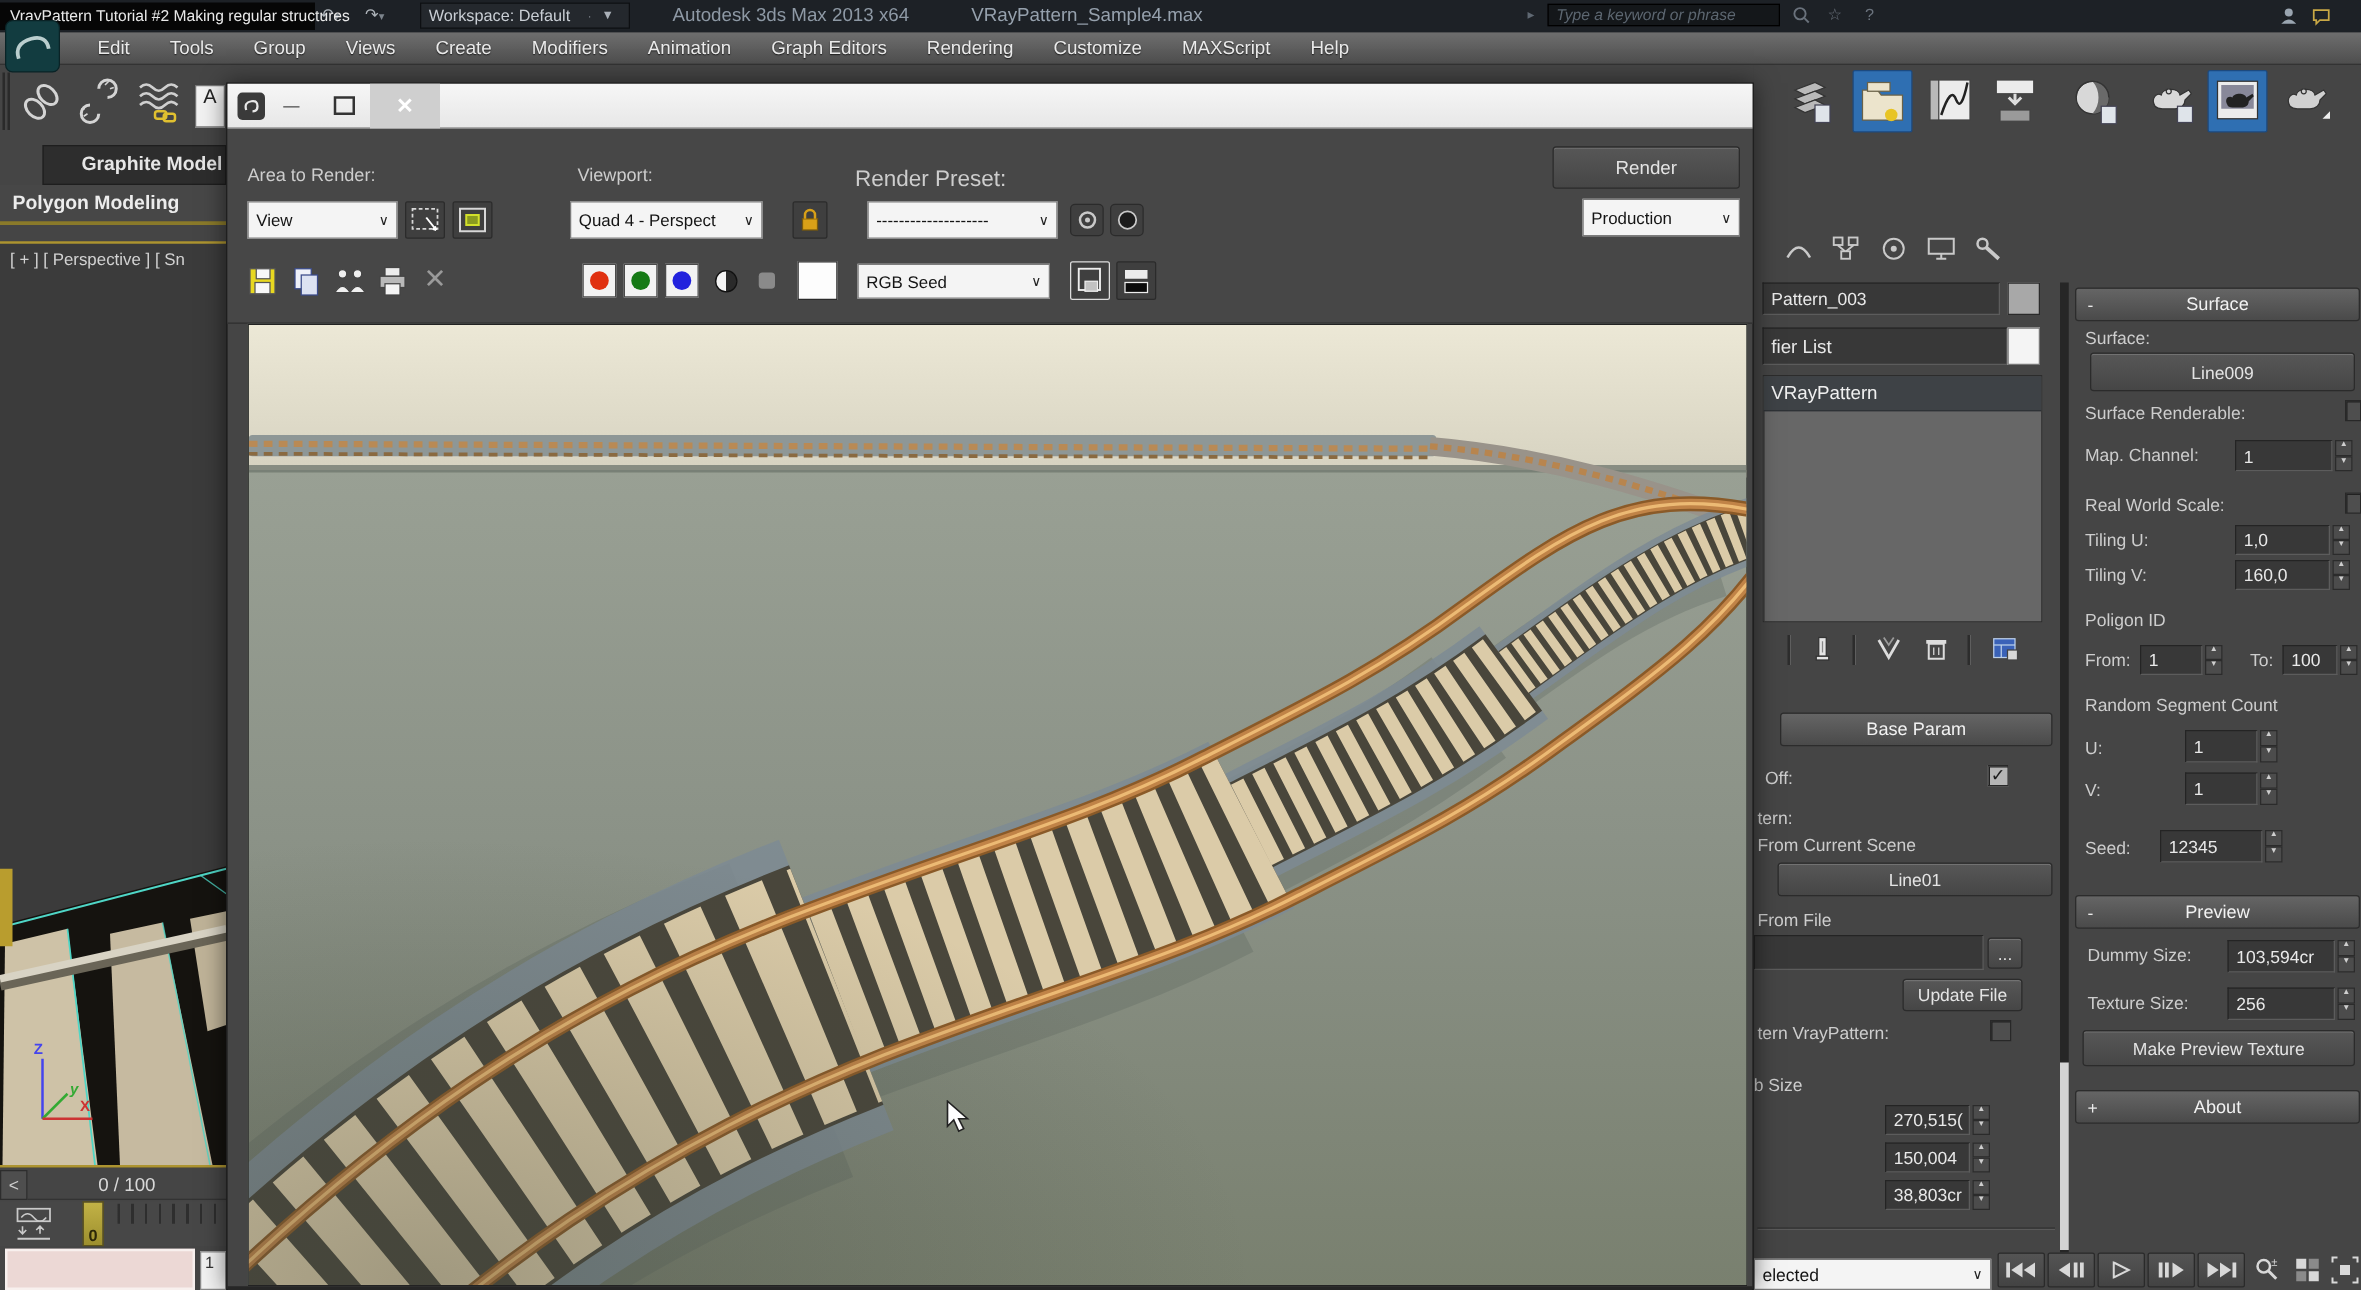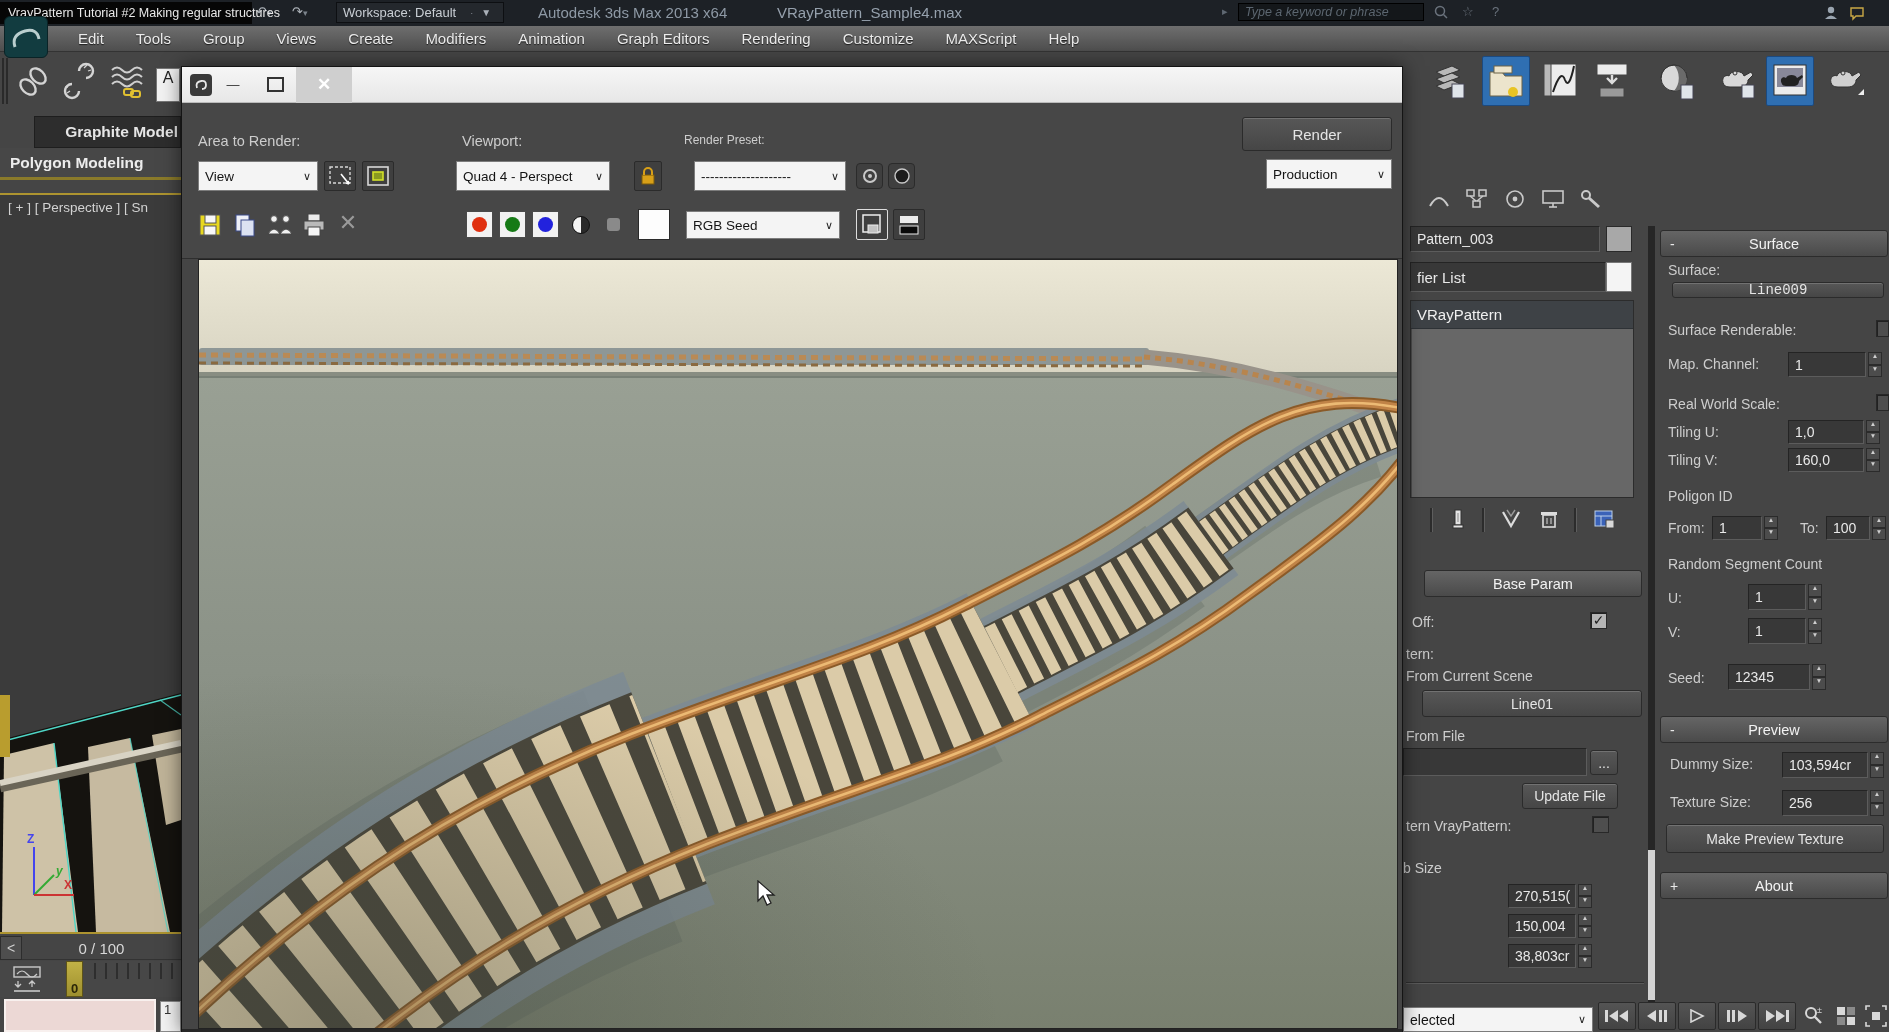--- a/index.html
+++ b/index.html
@@ -393,21 +393,21 @@
 
   <div class="abs" style="left:1648px;top:226px;width:7px;height:776px;background:#262626;">
     <div style="position:absolute;left:0;top:624px;width:7px;height:150px;background:#d4d4d4;"></div>
   </div>
 
   <div class="rollhead" style="left:1660px;top:230px;width:228px;height:27px;">
     <span class="tgl">-</span>
     <span>Surface</span>
   </div>
   <div class="lbl" style="left:1668px;top:262px;text-align:right;">Surface:</div>
-  <div class="btn3" style="left:1672px;top:282px;width:212px;height:16px;font-family:Liberation Mono, monospace;">
+  <div class="btn3" style="left:1672px;top:282px;width:212px;height:31px;">
     <span>Line009</span>
   </div>
   <div class="lbl" style="left:1668px;top:322px;">Surface Renderable:</div>
   <div class="chk" style="left:1876px;top:320px;width:13px;"></div>
   <div class="lbl" style="left:1668px;top:356px;">Map. Channel:</div>
   <div class="fld" style="left:1788px;top:352px;width:78px;height:25px;">
     <span>1</span>
   </div>
   <div class="spin" style="left:1868px;top:352px;width:14px;height:25px;">
       <span>▲</span>
@@ -606,21 +606,21 @@
       <span>Quad 4 - Perspect</span>
       <span class="car">∨</span>
     </div>
     <div class="iconbtn" style="left:452px;top:94px;width:28px;height:30px;border:1px solid #2b2b2b;background:#3f3f3f;">
       <svg width="20" height="22">
           <rect x="4" y="10" width="12" height="9" fill="#d8a018" stroke="#7a5a0c"></rect>
           <path d="M6,10 v-3 a4,4 0 0 1 8,0 v3" fill="none" stroke="#d8a018" stroke-width="2"></path>
         </svg>
     </div>
 
-    <div class="lbl" style="left:502px;top:66px;font-size:12px;">Render Preset:</div>
+    <div class="lbl" style="left:502px;top:66px;font-size:18px;">Render Preset:</div>
     <div class="wdd" style="left:512px;top:94px;width:152px;height:30px;">
       <span>--------------------</span>
       <span class="car">∨</span>
     </div>
     <div class="iconbtn" style="left:674px;top:96px;width:27px;height:26px;border:1px solid #2b2b2b;background:#3f3f3f;border-radius:4px;">
       <svg width="20" height="20">
           <circle cx="10" cy="10" r="6" fill="none" stroke="#c9c9c9" stroke-width="2"></circle>
           <circle cx="10" cy="10" r="2" fill="#c9c9c9"></circle>
         </svg>
     </div>

